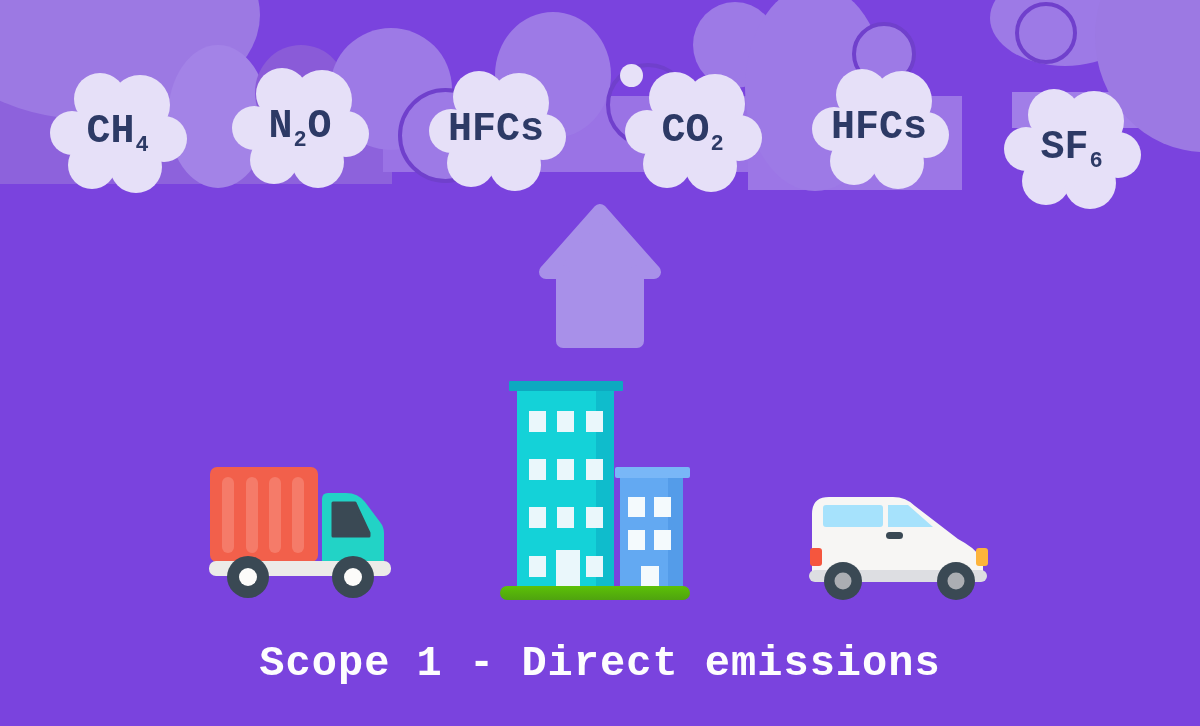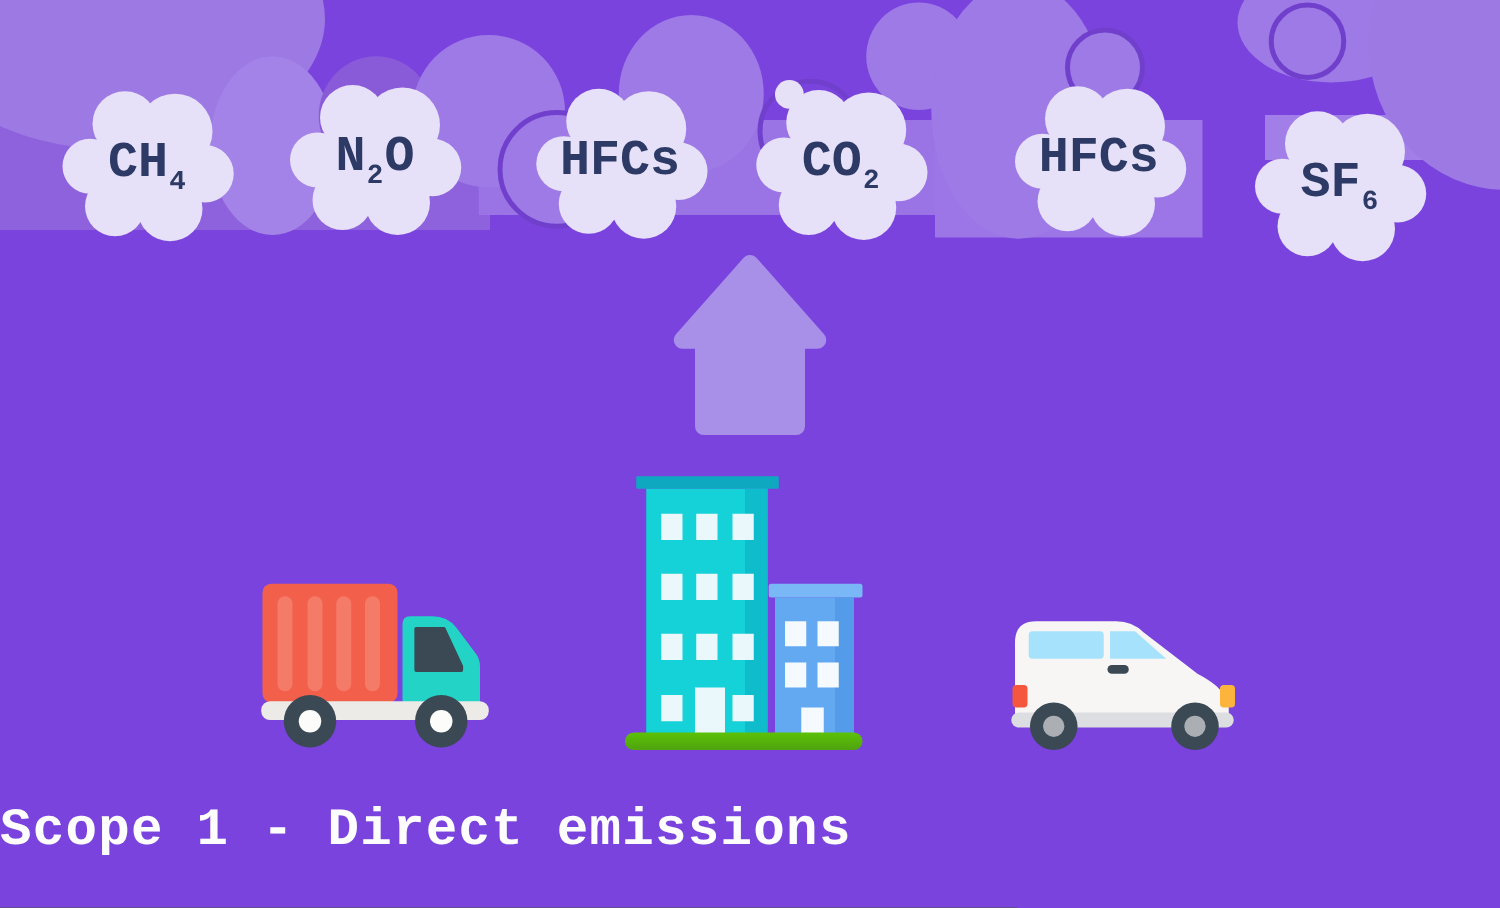--- a/index.html
+++ b/index.html
@@ -9,21 +9,21 @@
   .band{position:absolute;}
   .oc{position:absolute;border-radius:50%;border:4px solid #7040CC;box-sizing:border-box;}
   .dot{position:absolute;border-radius:50%;background:#E7E1F8;}
   .gas-cloud{position:absolute;width:140px;height:140px;}
   .gas-cloud svg{position:absolute;left:0;top:0;}
   .gas-label{position:absolute;left:0;top:0;right:0;bottom:0;
              display:flex;align-items:center;justify-content:center;
              font-weight:700;font-size:40px;color:#2D3A66;}
   .gas-sub{font-size:22px;font-weight:700;position:relative;top:14px;margin:0 1px;}
   .icon-abs{position:absolute;}
-  .caption{position:absolute;left:0;top:640px;width:1200px;text-align:left;
+  .caption{position:absolute;left:0;top:640px;width:1200px;text-align:center;
            font-weight:700;font-size:42px;color:#FDFDFE;letter-spacing:1px;}
 </style>
 </head>
 <body>
 
 <div class="canvas">
 
   <div>
     <div class="band" style="left:0;top:96px;width:392px;height:88px;background:#8D62DC;"></div>
     <div class="band" style="left:383px;top:96px;width:378px;height:76px;background:#9A73E5;"></div>
@@ -97,21 +97,21 @@
           <ellipse cx="70" cy="74" rx="42" ry="36"></ellipse>
         </g>
     </svg>
     <div class="gas-label">
         <span>HFCs</span>
         <span class="gas-sub"></span>
         <span></span>
       </div>
   </div>
 
-  <div class="gas-cloud" style="left:603px;top:60px;">
+  <div class="gas-cloud" style="left:623px;top:60px;">
     <svg width="140" height="140" viewBox="0 0 140 140">
       <g fill="#E6E0F8">
           <circle cx="52" cy="38" r="26"></circle>
           <circle cx="92" cy="44" r="30"></circle>
           <circle cx="24" cy="72" r="22"></circle>
           <circle cx="116" cy="78" r="23"></circle>
           <circle cx="44" cy="104" r="24"></circle>
           <circle cx="88" cy="106" r="26"></circle>
           <ellipse cx="70" cy="74" rx="42" ry="36"></ellipse>
         </g>

